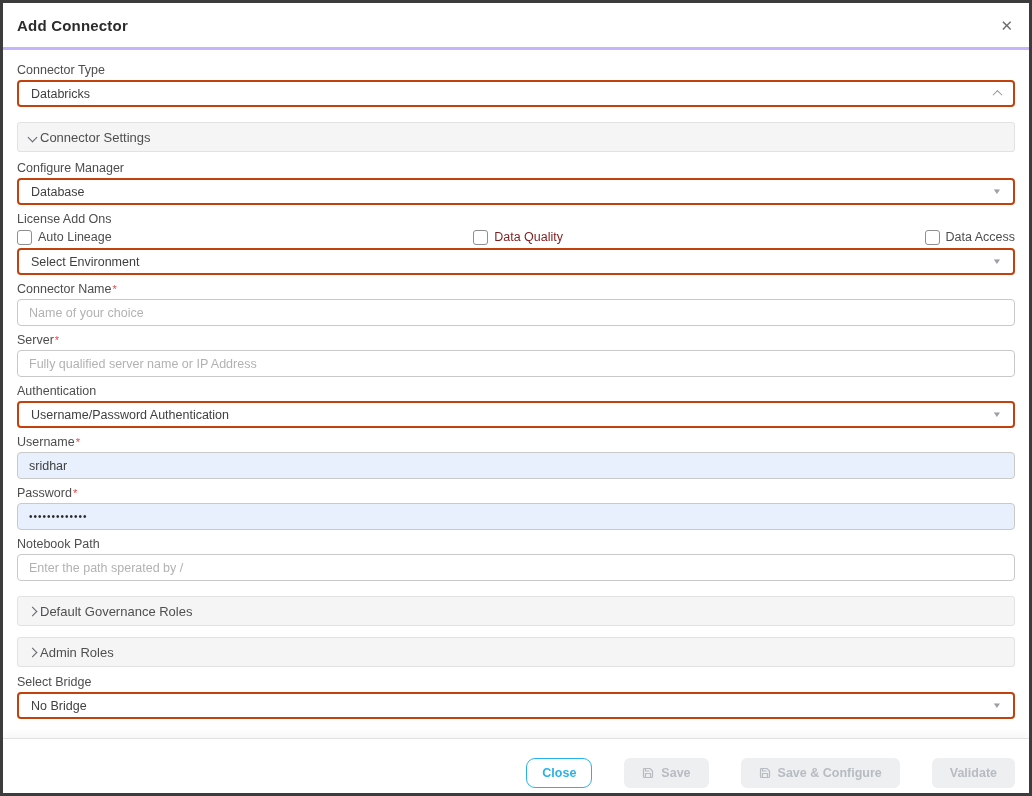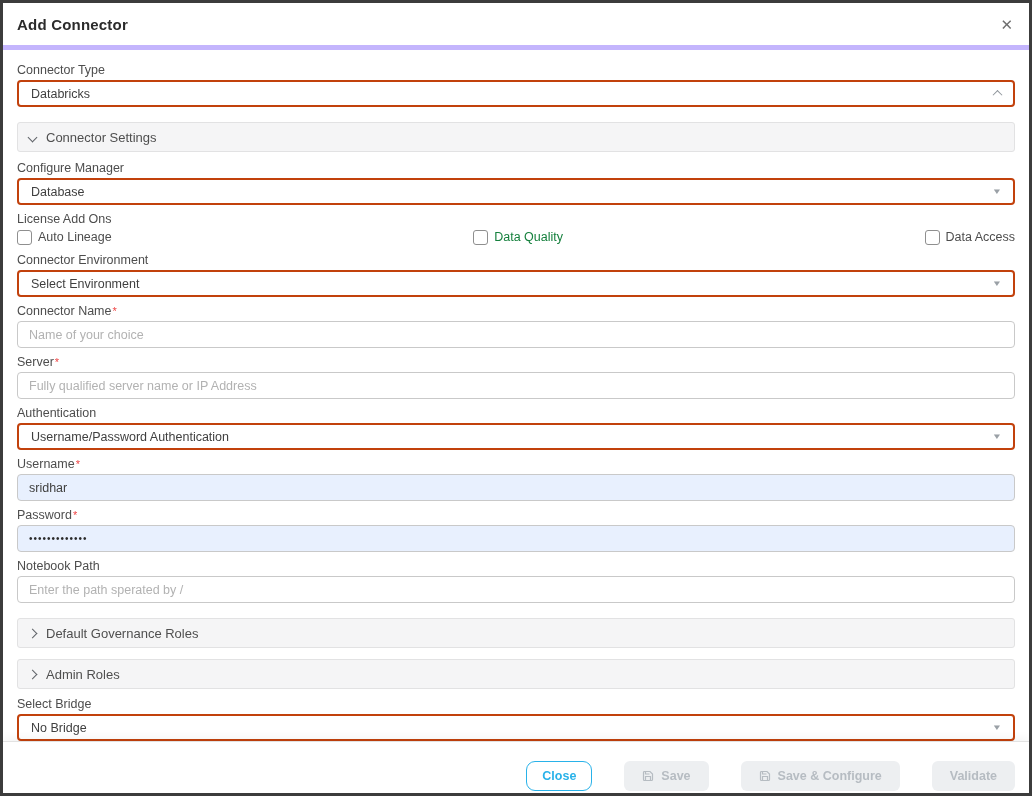--- a/index.html
+++ b/index.html
@@ -3,21 +3,21 @@
 <meta charset="utf-8">
 <style>
   html,body{margin:0;padding:0;background:#888;}
   *{box-sizing:border-box;font-family:"Liberation Sans",sans-serif;}
   .frame{
     width:1032px;height:796px;background:#fff;border:3px solid #3c3c3c;
     overflow:hidden;display:flex;flex-direction:column;
   }
   .mhead{
     height:47px;flex:0 0 47px;display:flex;align-items:center;justify-content:space-between;
-    padding:0 16px 0 14px;border-bottom:5px solid #c4b5fd;
+    padding:0 16px 0 14px;border-bottom:3px solid #c4b5fd;
   }
   .mtitle{font-size:15px;font-weight:700;color:#2b2b2b;letter-spacing:.2px;}
   .xbtn{font-size:15px;color:#6f6f6f;cursor:pointer;line-height:1;font-weight:400;}
   .mbody{padding:0 14px;flex:1 1 auto;}
   .lbl{margin-top:7px;font-size:12.5px;color:#4d4d4d;line-height:15px;}
   .lbl.mt-first{margin-top:13px;}
   .lbl.mt9{margin-top:9px;}
   .lbl.mt8{margin-top:8px;}
   .req{color:#ef4444;font-size:11px;vertical-align:top;margin-left:1px;}
   .ctrl{
@@ -26,36 +26,36 @@
     padding:0 12px;background:#fff;cursor:pointer;
   }
   .selval{font-size:12.5px;color:#3f3f3f;}
   .caret{font-size:8px;color:#9aa0a6;transform:scaleX(1.3);}
   .chev{width:7px;height:7px;border-right:1.6px solid #5f6368;border-bottom:1.6px solid #5f6368;display:inline-block;flex:0 0 auto;}
   .chev.up{transform:rotate(-135deg) translate(-1px,-1px);border-color:#8f959b;}
   .chev.down{transform:rotate(45deg);}
   .chev.right{transform:rotate(-45deg);}
   .section{
     margin-top:15px;height:30px;background:#f5f5f6;border:1px solid #e2e2e3;border-radius:3px;
-    display:flex;align-items:center;gap:10px;padding:0 11px;cursor:pointer;
+    display:flex;align-items:center;gap:4px;padding:0 11px;cursor:pointer;
   }
   .section.mt11{margin-top:11px;}
   .seclbl{font-size:13px;color:#4f4f4f;}
   input.tin{
     margin-top:2px;width:100%;height:27px;border:1px solid #c9c9c9;border-radius:4px;
     padding:0 11px;font-size:12.5px;color:#3f3f3f;outline:none;display:block;background:#fff;
   }
   input.tin::placeholder{color:#b2b2b2;opacity:1;}
   input.tin.filled{background:#e8f0fe;}
   input.tin.pwd{font-size:10px;letter-spacing:1px;color:#2b2b2b;}
   .cbrow{margin-top:1px;display:flex;align-items:center;justify-content:space-between;height:18px;}
   .cbitem{display:flex;align-items:center;gap:6px;cursor:pointer;justify-content:flex-end;}
   .cbox{width:15px;height:15px;border:1px solid #8f8f8f;border-radius:3px;background:#fff;flex:0 0 auto;}
   .cblbl{font-size:12.5px;color:#4d4d4d;}
-  .cblbl.muted{color:#15803d;}
+  .cblbl.muted{color:#7f1d1d;}
   .mfoot{
     flex:0 0 auto;border-top:1px solid #e2e2e2;box-shadow:0 -4px 8px rgba(0,0,0,.04);
     display:flex;justify-content:flex-end;align-items:center;gap:32px;
     padding:19px 14px 5px 14px;
   }
   .btn{
     height:30px;border-radius:6px;border:none;font-size:12.5px;font-weight:700;
     display:inline-flex;align-items:center;justify-content:center;gap:7px;padding:0 18px;
   }
   .btn.close{
@@ -103,21 +103,20 @@
       <div class="cbitem">
         <span class="cbox"></span>
         <span class="cblbl muted">Data Quality</span>
       </div>
       <div class="cbitem">
         <span class="cbox"></span>
         <span class="cblbl">Data Access</span>
       </div>
     </div>
 
-    <div class="lbl">Connector Environment</div>
     <div class="ctrl">
       <span class="selval">Select Environment</span>
       <span class="caret">▼</span>
     </div>
 
     <div class="lbl"><span>Connector Name</span><span class="req">*</span></div>
     <input class="tin" placeholder="Name of your choice" style="">
 
     <div class="lbl"><span>Server</span><span class="req">*</span></div>
     <input class="tin" placeholder="Fully qualified server name or IP Address" style="">

